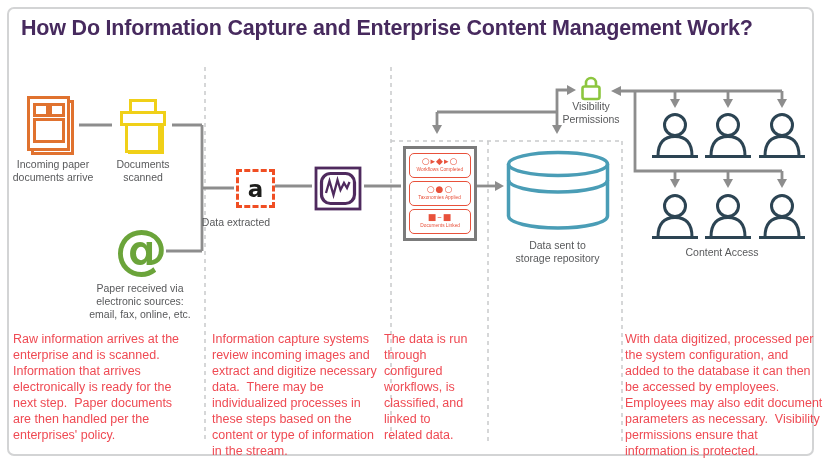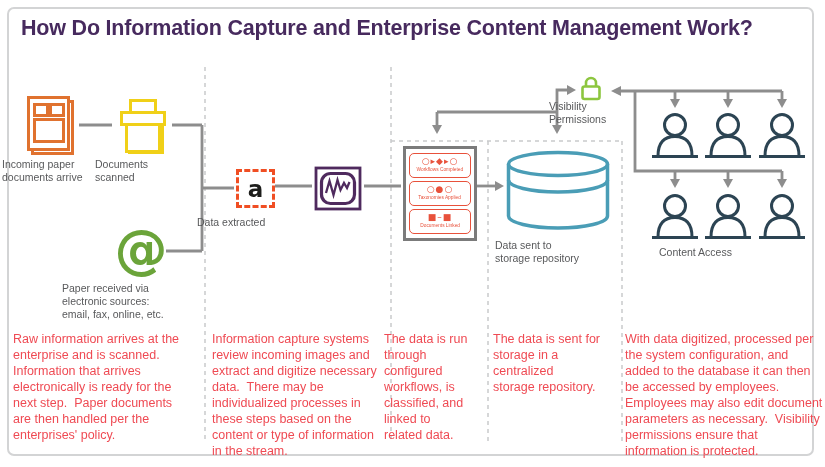--- a/index.html
+++ b/index.html
@@ -6,21 +6,21 @@
   .canvas{position:relative;width:825px;height:467px;background:#fff;overflow:hidden;
           font-family:"Liberation Sans",sans-serif;}
   .frame{position:absolute;left:7px;top:7px;width:807px;height:449px;
          border:2px solid #d3d4d5;border-radius:7px;box-sizing:border-box;}
   .title{position:absolute;left:21px;top:16px;width:792px;font-size:21.5px;font-weight:bold;
          color:#472a5e;letter-spacing:-0.2px;white-space:nowrap;}
   .wires{position:absolute;left:0;top:0;pointer-events:none;}
   .wires path{fill:none;stroke:#8d8d8d;stroke-width:2.8;}
   .wires path.dash{stroke:#c9cacb;stroke-width:1.5;stroke-dasharray:4 4;}
   .wires polygon{fill:#8d8d8d;stroke:none;}
-  .cap{position:absolute;font-size:10.5px;line-height:1.22;color:#58595b;text-align:left;white-space:pre;}
+  .cap{position:absolute;font-size:10.5px;line-height:1.22;color:#58595b;text-align:center;white-space:pre;}
   .desc{position:absolute;font-size:12.5px;line-height:1.28;color:#ef4a53;text-align:left;white-space:pre;}
   .icon{position:absolute;}
   .at{position:absolute;left:112px;top:222px;width:58px;height:58px;line-height:56px;text-align:center;
       font-size:53px;font-weight:bold;color:#6ba43a;font-family:"DejaVu Sans",sans-serif;}
   .abox{position:absolute;left:236px;top:169px;width:33px;height:33px;border:3px dashed #f04e23;
         background:#fff;display:flex;align-items:center;justify-content:center;}
   .abox span{font-size:23px;font-weight:bold;color:#1d1d1b;font-family:"DejaVu Sans",sans-serif;}
   .wfbox{position:absolute;left:403px;top:146px;width:62px;height:81px;border:3px solid #7b7b7b;
          background:#fff;display:flex;flex-direction:column;gap:3px;padding:4px 3px;}
   .wfitem{flex:1;border:1.5px solid #e8513b;border-radius:5px;display:flex;flex-direction:column;
@@ -171,21 +171,21 @@
     </g>
   </svg>
 
   <div class="cap" style="left:95px;top:158px;width:96px">Documents
 scanned</div>
   <div class="cap" style="left:2px;top:158px;width:102px">Incoming paper
 documents arrive</div>
   <div class="cap" style="left:62px;top:282px;width:156px">Paper received via
 electronic sources:
 email, fax, online, etc.</div>
-  <div class="cap" style="left:197px;top:216px;width:100px">Data extracted</div>
+  <div class="cap" style="left:186px;top:216px;width:100px">Data extracted</div>
   <div class="cap" style="left:495px;top:239px;width:125px">Data sent to
 storage repository</div>
   <div class="cap" style="left:549px;top:100px;width:84px">Visibility
 Permissions</div>
   <div class="cap" style="left:659px;top:246px;width:126px">Content Access</div>
 
   <div class="desc" style="left:13px;top:331px;width:184px">Raw information arrives at the
 enterprise and is scanned.
 Information that arrives
 electronically is ready for the
@@ -200,24 +200,20 @@
 these steps based on the
 content or type of information
 in the stream.</div>
   <div class="desc" style="left:384px;top:331px;width:94px">The data is run
 through
 configured
 workflows, is
 classified, and
 linked to
 related data.</div>
-  <div class="desc" style="left:493px;top:331px;width:126px">The data is sent for
-storage in a
-centralized
-storage repository.</div>
   <div class="desc" style="left:625px;top:331px;width:194px">With data digitized, processed per
 the system configuration, and
 added to the database it can then
 be accessed by employees.
 Employees may also edit document
 parameters as necessary.  Visibility
 permissions ensure that
 information is protected.</div>
 </div>
 

